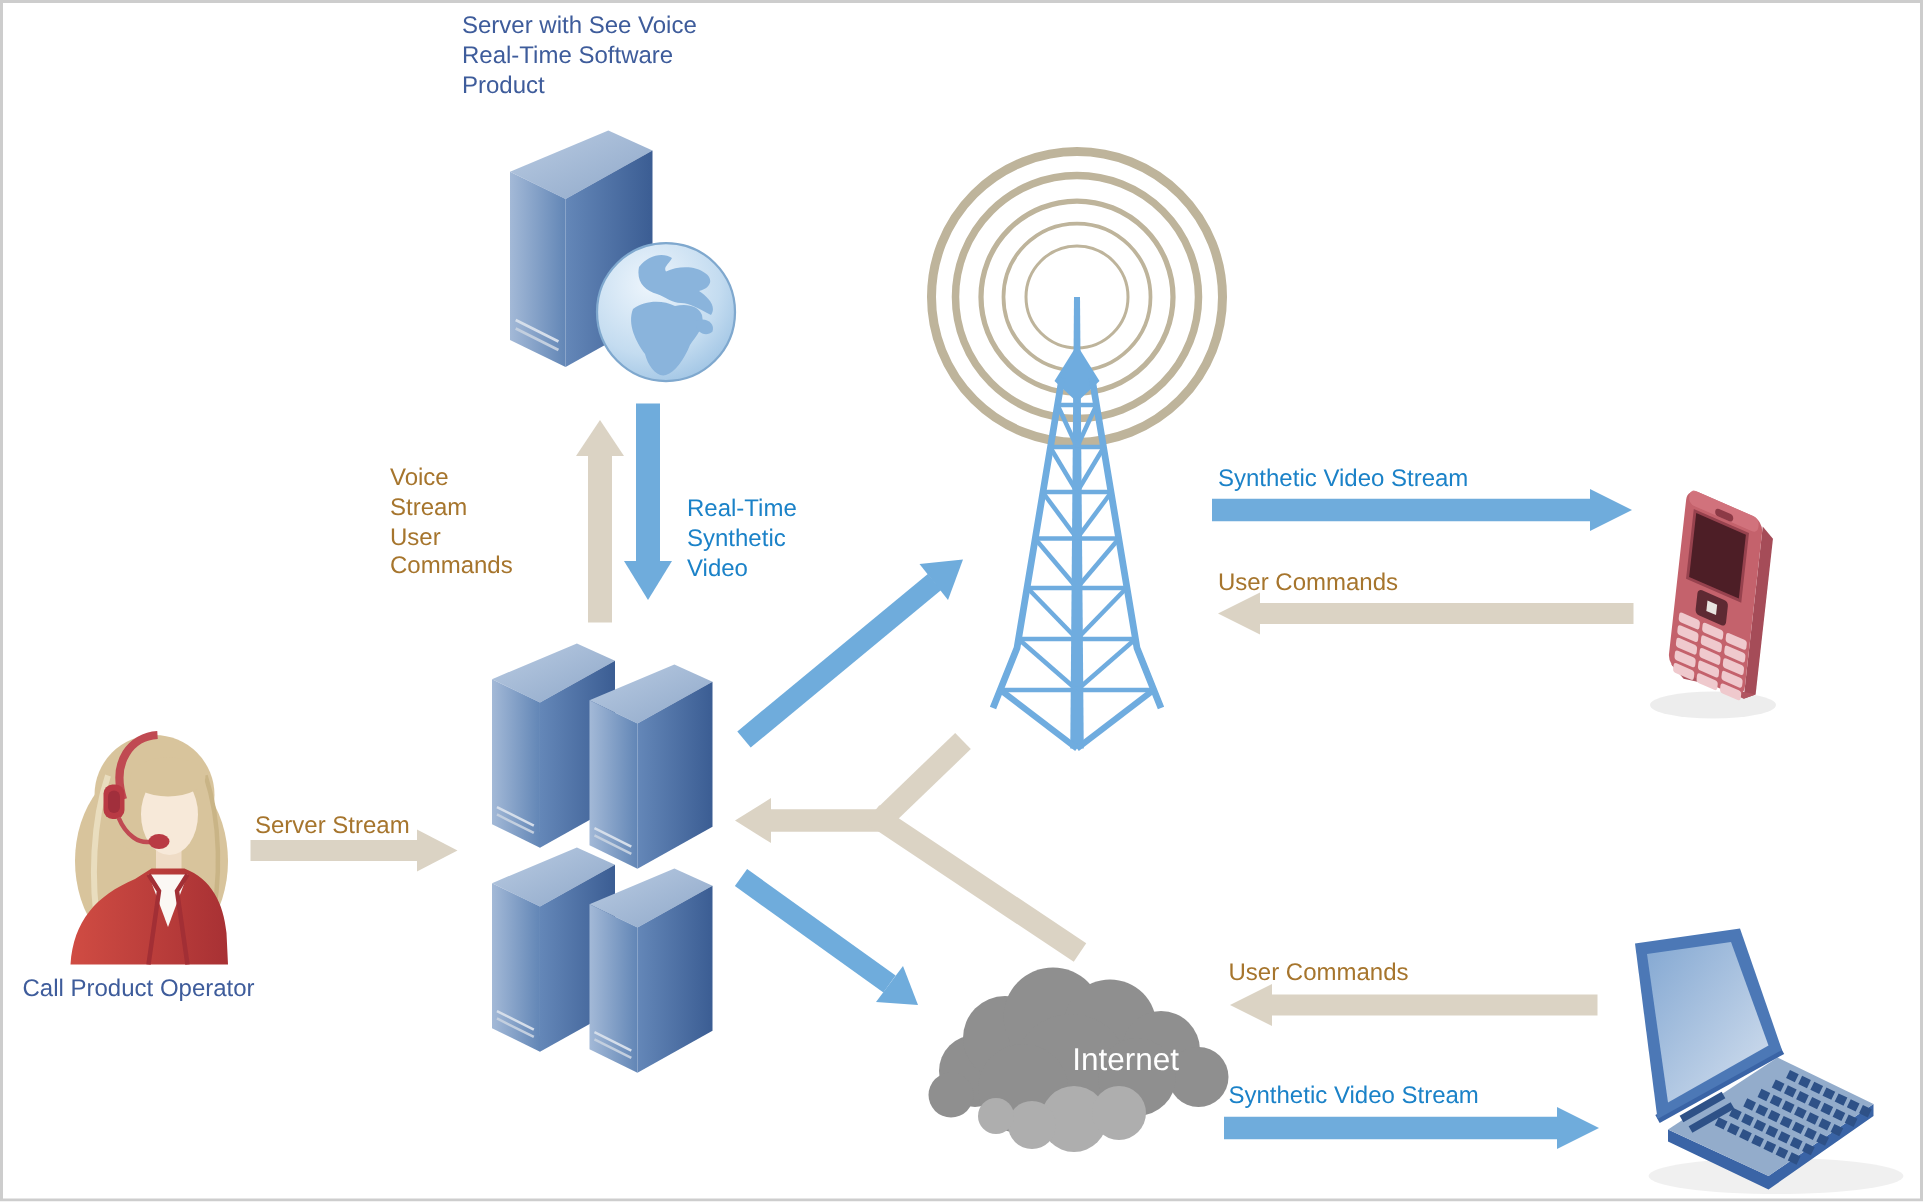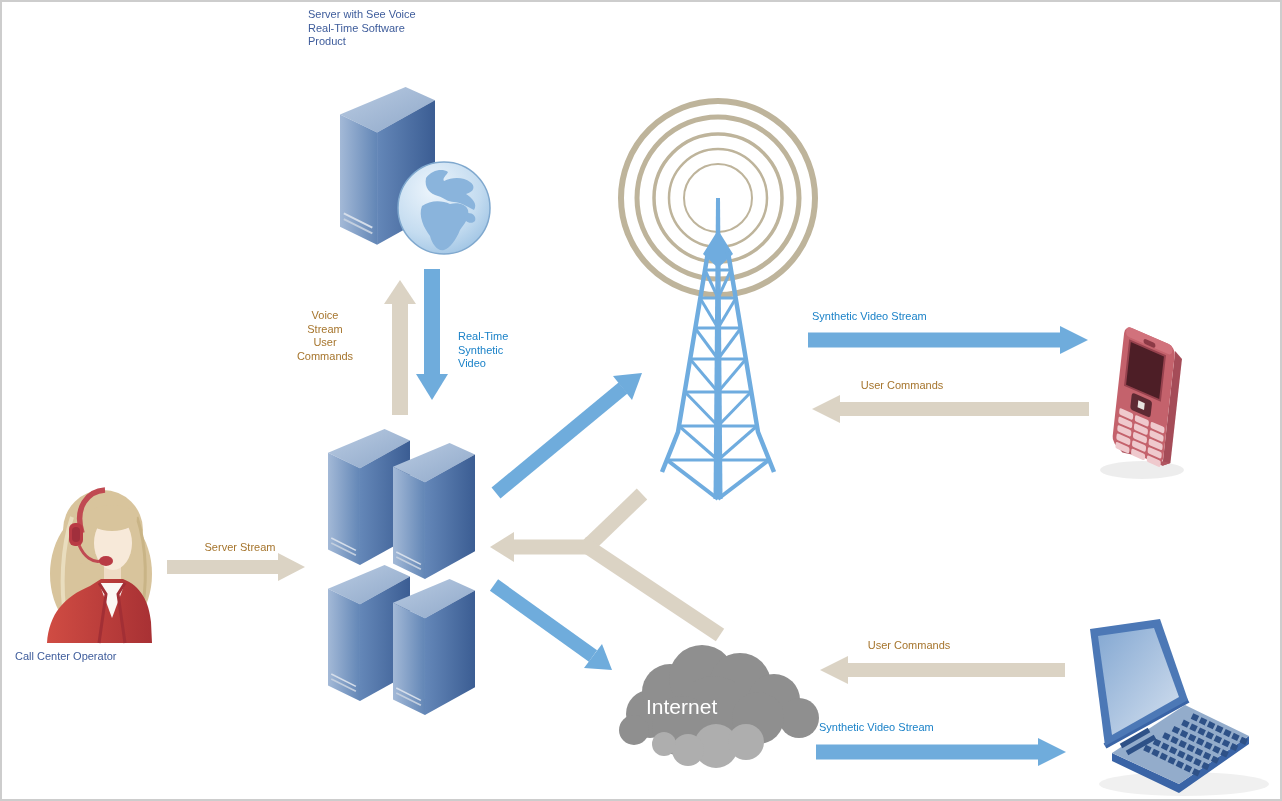--- a/index.html
+++ b/index.html
@@ -8,25 +8,25 @@
     --ring-tan:#BEB49B; --cloud-gray:#8F8F8F; --cloud-light:#AEAEAE;
     --internet-text:#FFFFFF;
   }
   html,body{margin:0;padding:0;background:#fff;}
   .stage{
     position:relative;width:1282px;height:801px;box-sizing:border-box;
     border:2px solid #CDCDCD;background:#fff;overflow:hidden;
     font-family:"Liberation Sans",sans-serif;
   }
   .stage>svg{position:absolute;left:0;top:0;}
-  .lbl{position:absolute;font-size:11px;line-height:1.24;white-space:pre-line;}
+  .lbl{position:absolute;font-size:16px;line-height:1.24;white-space:pre-line;}
   .c-navy{color:var(--label-blue);}
-  .c-brown{color:var(--text-brown);text-align:center;}
+  .c-brown{color:var(--text-brown);}
   .c-sky{color:var(--text-blue);}
-  .c-white{color:var(--internet-text);font-size:21px;text-align:left;}
+  .c-white{color:var(--internet-text);font-size:21px;text-align:right;}
   
   .f-beige{fill:var(--arrow-beige);} .s-beige{stroke:var(--arrow-beige);fill:none;}
   .f-ablue{fill:var(--arrow-blue);} .s-ablue{stroke:var(--arrow-blue);fill:none;}
   .ring{stroke:var(--ring-tan);fill:none;}
   .lat{stroke:var(--tower-blue);fill:none;} .lat-f{fill:var(--tower-blue);}
   .cloud{fill:var(--cloud-gray);} .cloud-l{fill:var(--cloud-light);}
 </style>
 </head>
 <body>
 
@@ -255,17 +255,17 @@
   <div class="lbl c-brown" style="left:258px;top:307px;width:130px;">Voice
 Stream
 User
 Commands</div>
   <div class="lbl c-sky" style="left:456px;top:328px;width:110px;">Real-Time
 Synthetic
 Video</div>
   <div class="lbl c-sky" style="left:810px;top:308px;width:220px;">Synthetic Video Stream</div>
   <div class="lbl c-brown" style="left:810px;top:377px;width:180px;">User Commands</div>
   <div class="lbl c-brown" style="left:168px;top:539px;width:140px;">Server Stream</div>
-  <div class="lbl c-navy" style="left:13px;top:648px;width:200px;">Call Center Operator</div>
+  <div class="lbl c-navy" style="left:13px;top:648px;width:200px;">Call Product Operator</div>
   <div class="lbl c-brown" style="left:817px;top:637px;width:180px;">User Commands</div>
   <div class="lbl c-sky" style="left:817px;top:719px;width:220px;">Synthetic Video Stream</div>
   <div class="lbl c-white" style="left:644px;top:692px;width:140px;">Internet</div>
 </div>
 
 </body></html>

